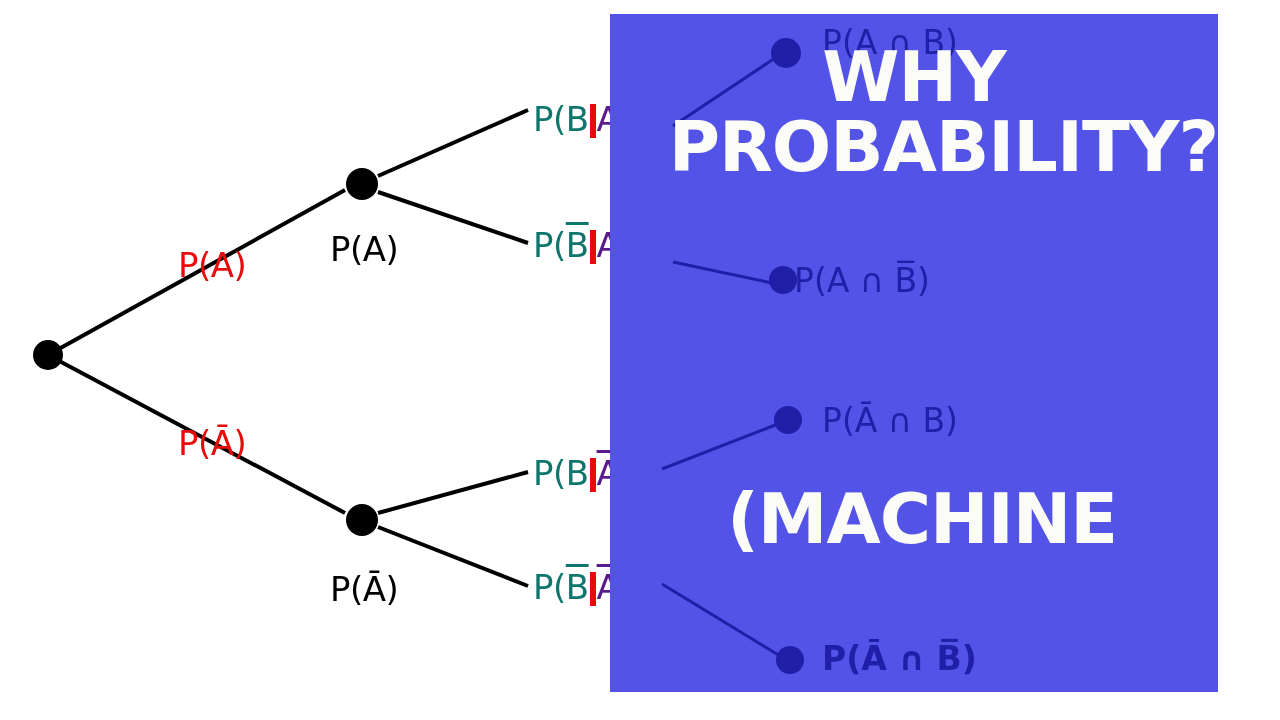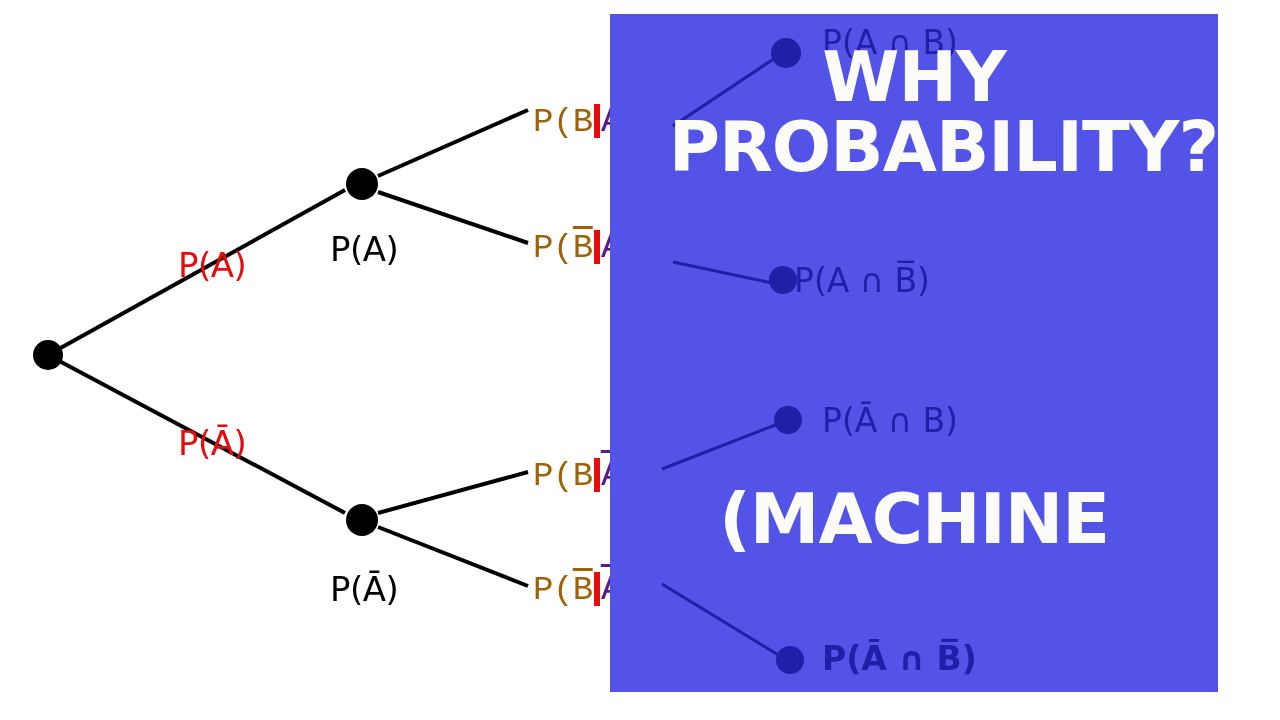--- a/index.html
+++ b/index.html
@@ -25,21 +25,21 @@
   .tree-label {
     position: absolute;
     font-family: "DejaVu Sans", sans-serif;
     font-size: 34px;
     line-height: 1;
     white-space: nowrap;
     letter-spacing: -0.5px;
   }
   .lbl-red   { color: #e80b0b; }
   .lbl-black { color: #000000; }
-  .cond .p1  { color: #a16207; font-family: Liberation Mono, monospace; }
+  .cond .p1  { color: #0f766e; }
   .cond .bar {
     display: inline-block;
     width: 6px;
     height: 34px;
     background: #e80b0b;
     vertical-align: -7px;
     margin: 0 1px;
   }
   .cond .p2  { color: #5b1a8c; }
   .ovl {
@@ -91,21 +91,21 @@
     text-align: center;
     color: #fbfbf8;
     font-family: "DejaVu Sans", sans-serif;
     font-weight: bold;
     font-size: 70px;
     line-height: 1;
     letter-spacing: -1px;
   }
   .pl1 { top: 28px; }
   .pl2 { top: 98px; text-align: right; }
-  .pl3 { top: 470px; }
+  .pl3 { top: 470px; padding-left: 8px; }
   .pl4 { top: 582px; }
 </style>
 </head>
 <body>
 
 <div id="stage">
 
   <svg id="tree-svg" viewBox="0 0 1280 720" xmlns="http://www.w3.org/2000/svg">
 
     <line x1="48" y1="355" x2="345" y2="190" stroke="#000000" stroke-width="4"></line>

